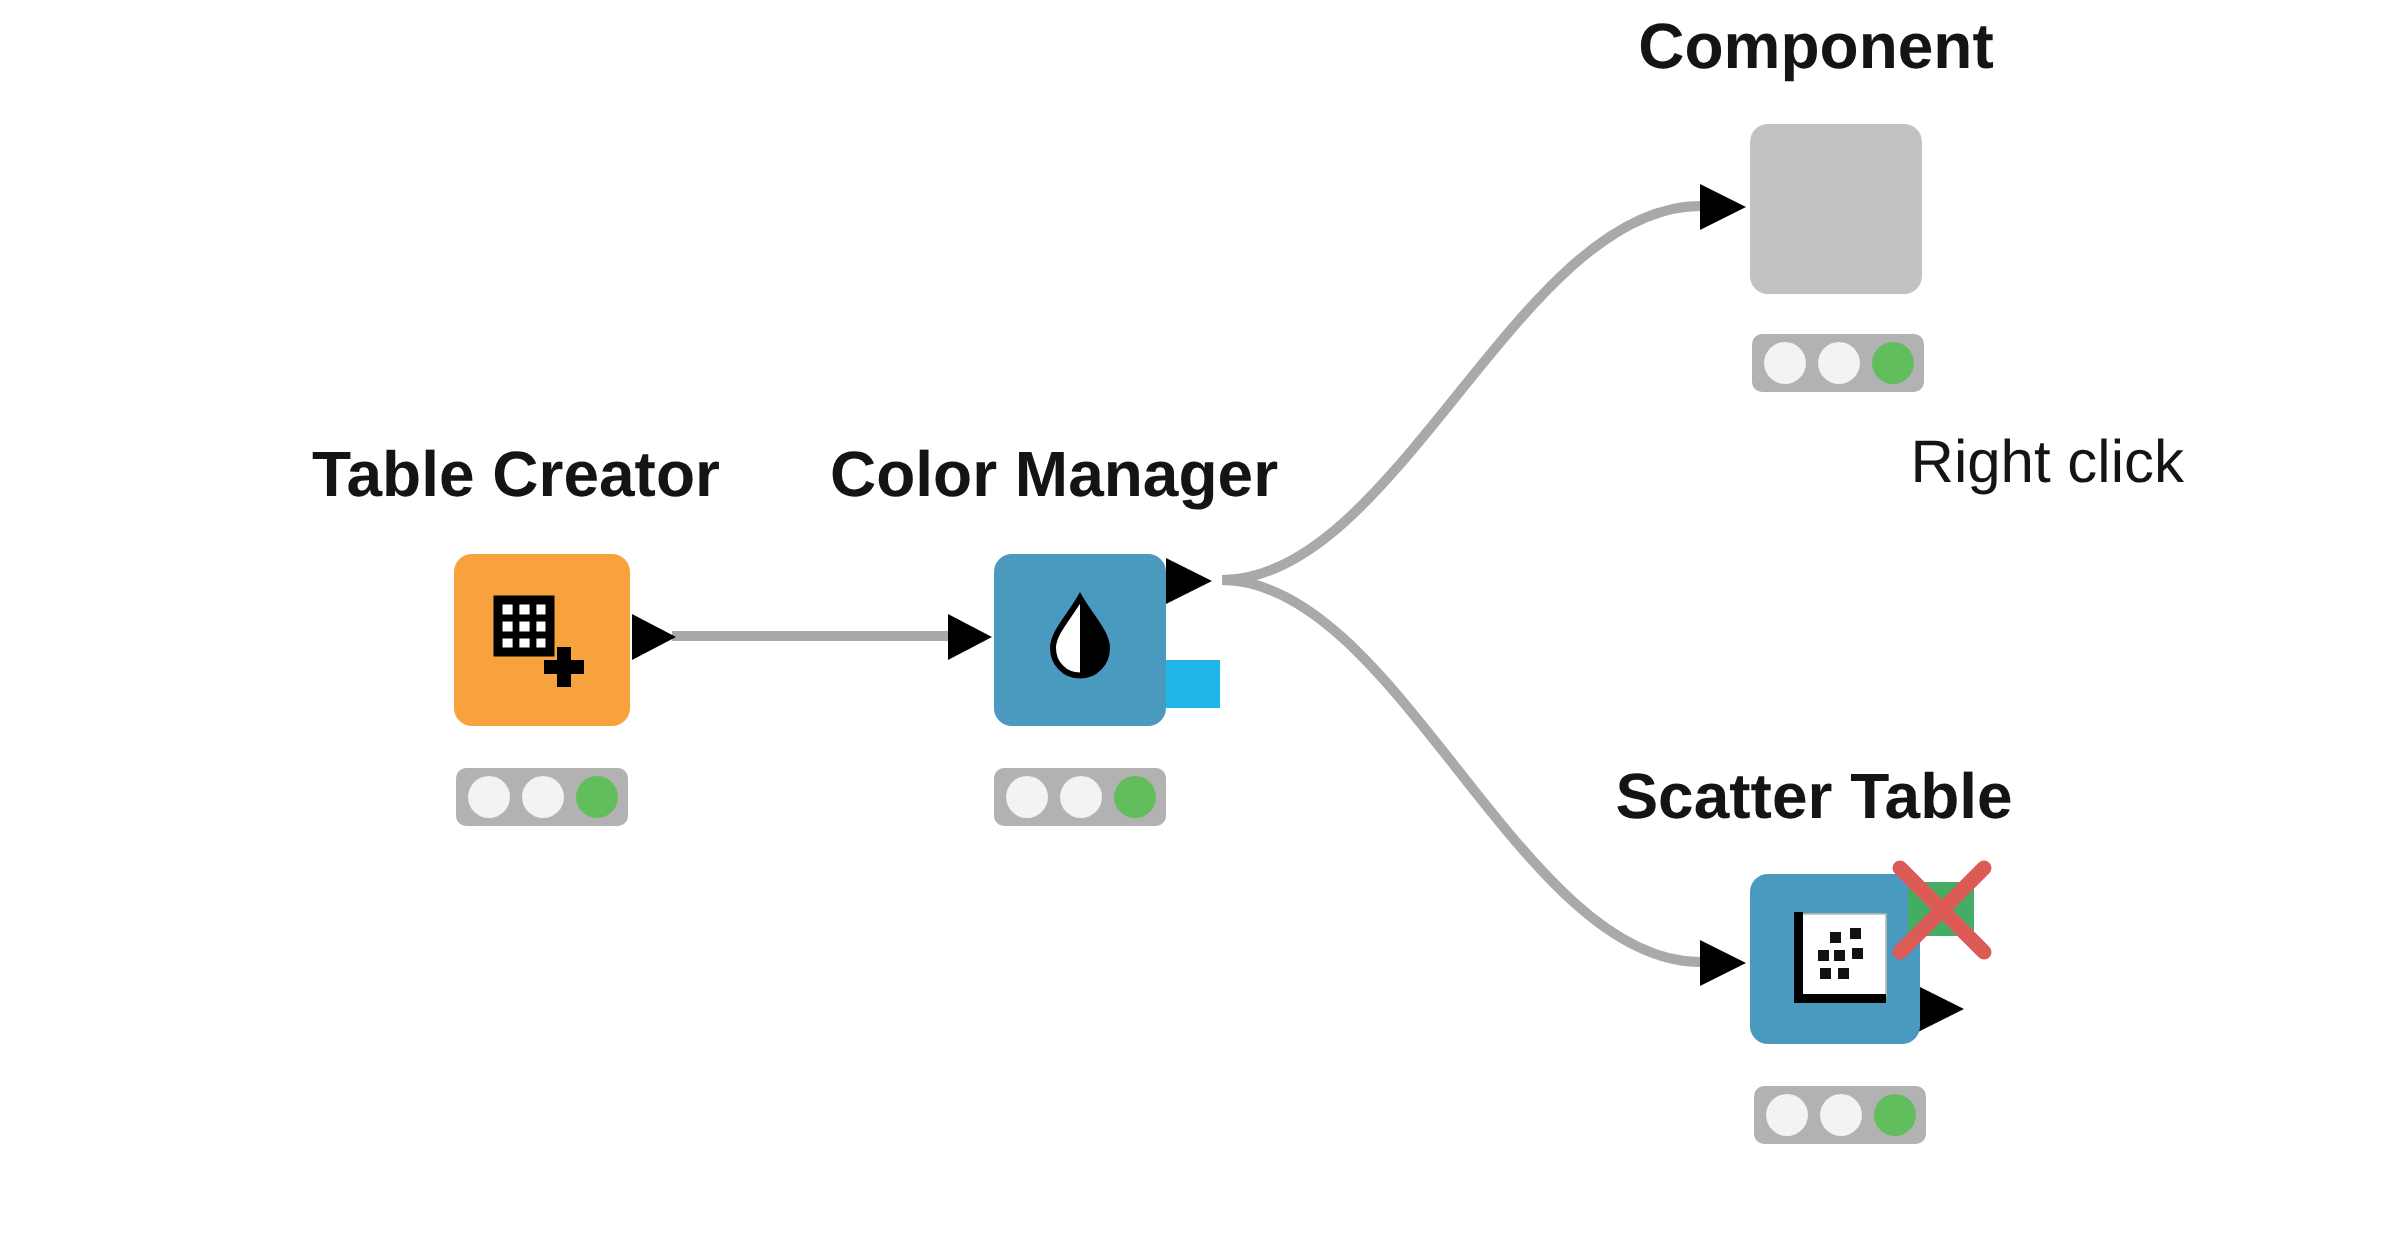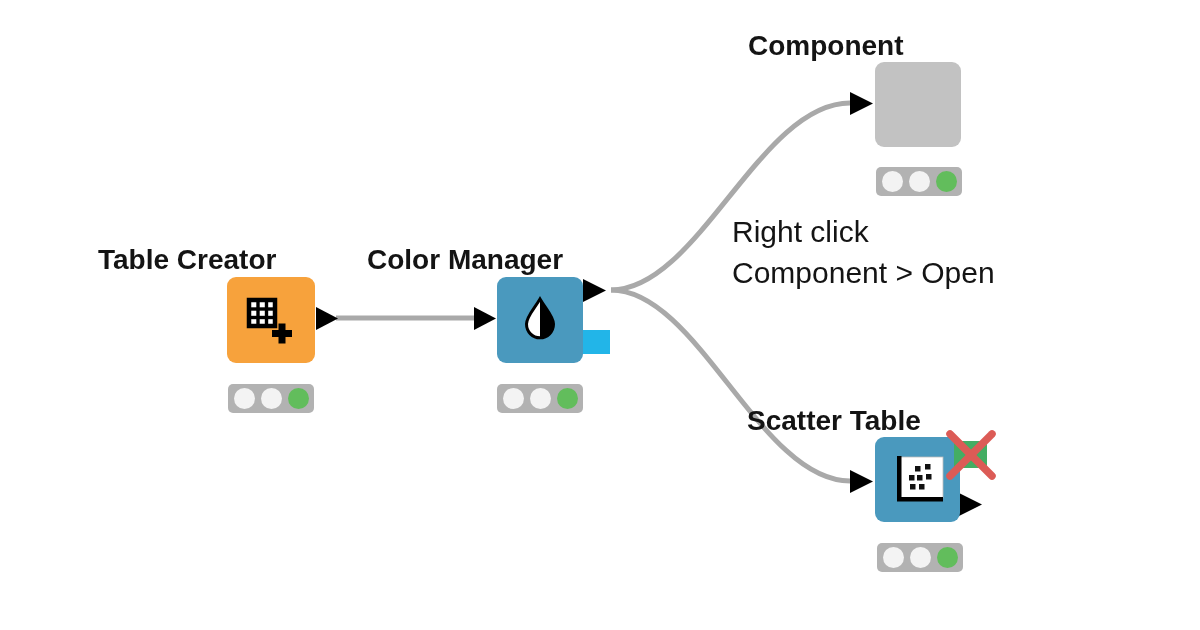--- a/index.html
+++ b/index.html
@@ -21,48 +21,47 @@
   #node-component{left:875px;top:62px;width:86px;height:85px;}
   #node-scatter-plot{left:875px;top:437px;width:85px;height:85px;}
   .node-icon{position:absolute;}
   #icon-table{left:18px;top:19px;}
   #icon-drop{left:20px;top:19px;}
   #icon-scatter{left:21px;top:19px;}
   #badge-scatter{position:absolute;left:70px;top:-8px;z-index:3;}
   .node-title{
     position:absolute;
     width:320px;
-    text-align:left;
-    font-size:28px;
+    text-align:center;
+    font-size:32px;
     font-weight:bold;
     color:#141414;
     z-index:2;
     white-space:nowrap;
-    margin-top:25px;
   }
   #title-table-creator{left:98px;top:219px;}
   #title-color-manager{left:367px;top:219px;}
   #title-component{left:748px;top:5px;}
   #title-scatter-plot{left:747px;top:380px;}
   .traffic{
     position:absolute;
     width:86px;height:29px;
     border-radius:5px;
     display:flex;align-items:center;justify-content:center;gap:6px;
     z-index:2;
   }
   .light{width:21px;height:21px;border-radius:50%;}
   #traffic-table-creator{left:228px;top:384px;}
   #traffic-color-manager{left:497px;top:384px;}
   #traffic-component{left:876px;top:167px;}
   #traffic-scatter-plot{left:877px;top:543px;}
   #annotation{
     position:absolute;
     left:732px;top:211px;width:360px;
-    text-align:left;
+    text-align:right;
     font-size:30px;
     line-height:41px;
     color:#141414;
     z-index:2;
   }
 </style>
 </head>
 <body>
 
 <div id="canvas">
@@ -156,16 +155,15 @@
     <span class="light" style="background: rgb(98, 189, 92);"></span>
   </div>
   <div class="traffic" id="traffic-scatter-plot" style="background: rgb(178, 178, 178);">
     <span class="light" style="background: rgb(243, 243, 243);"></span>
     <span class="light" style="background: rgb(243, 243, 243);"></span>
     <span class="light" style="background: rgb(98, 189, 92);"></span>
   </div>
 
   <div id="annotation">
     <div>Right click</div>
-    <div>Component &gt; Open</div>
   </div>
 
 </div>
 
 </body></html>

